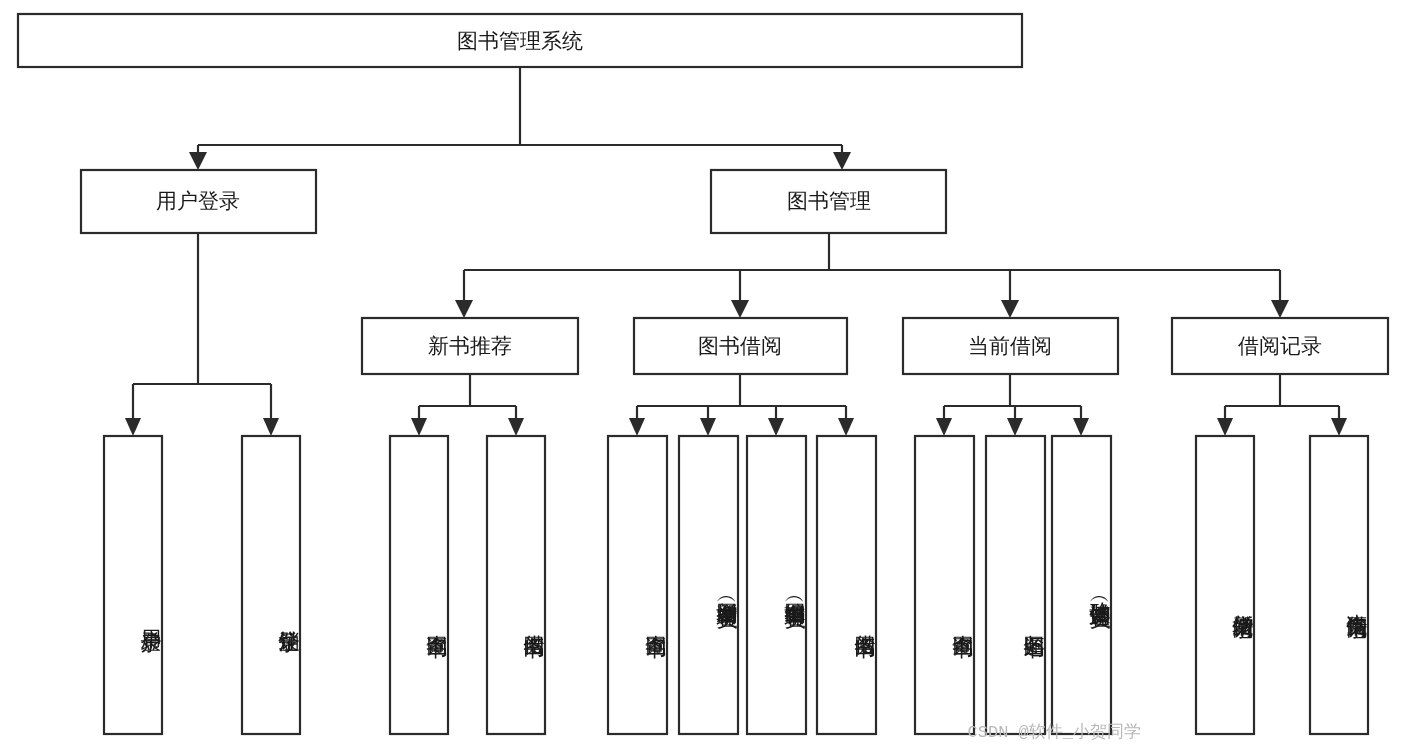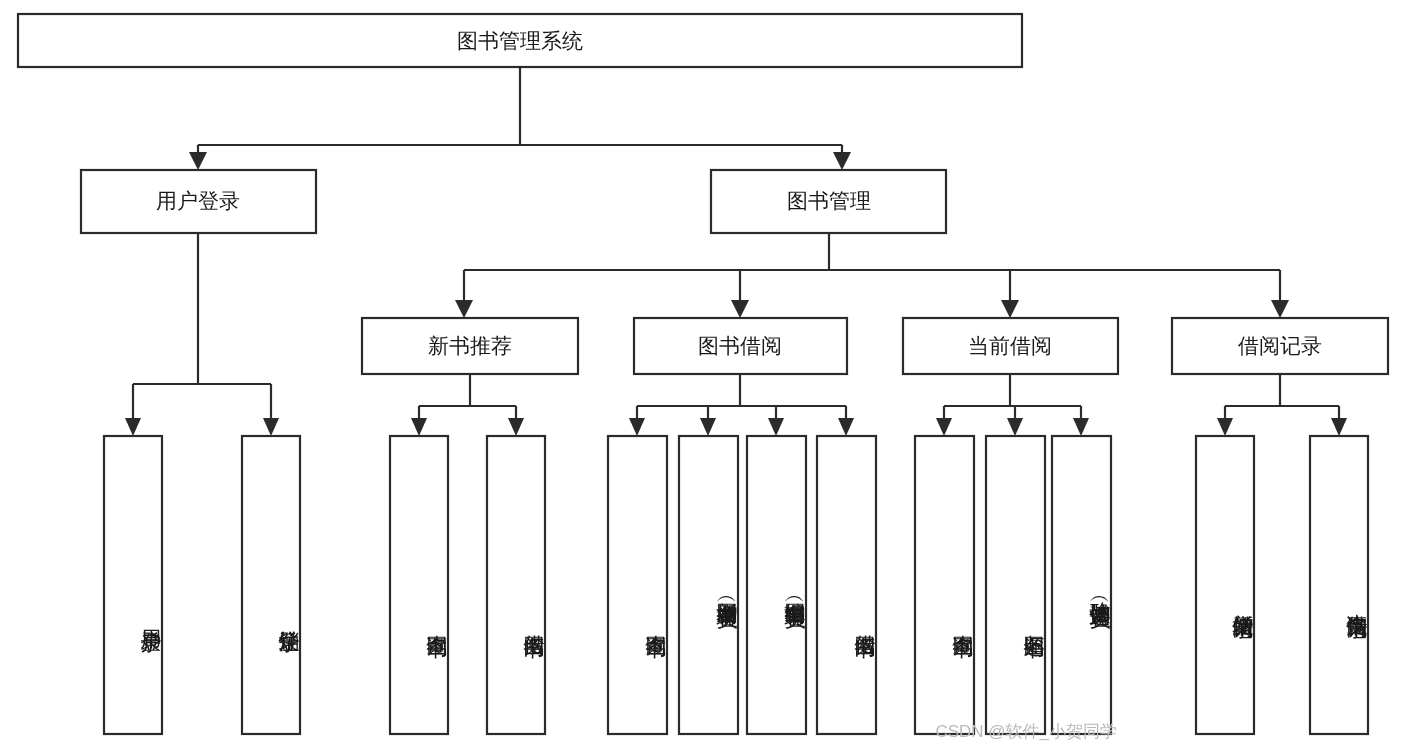--- a/index.html
+++ b/index.html
@@ -59,23 +59,23 @@
     color: #1a1a1a;
     letter-spacing: 1px;
     display: flex;
     align-items: flex-start;
     justify-content: center;
     white-space: nowrap;
     pointer-events: none;
   }
   .watermark {
     position: absolute;
-    right: 24px;
+    right: 0;
     bottom: 4px;
-    font-family: Liberation Sans, sans-serif;
+    font-family: Liberation Mono, monospace;
     font-size: 17px;
     color: #b9b9b9;
     white-space: nowrap;
     margin-left: 20px;
   }
 </style>
 </head>
 <body>
 
 <div id="diagram-root">

